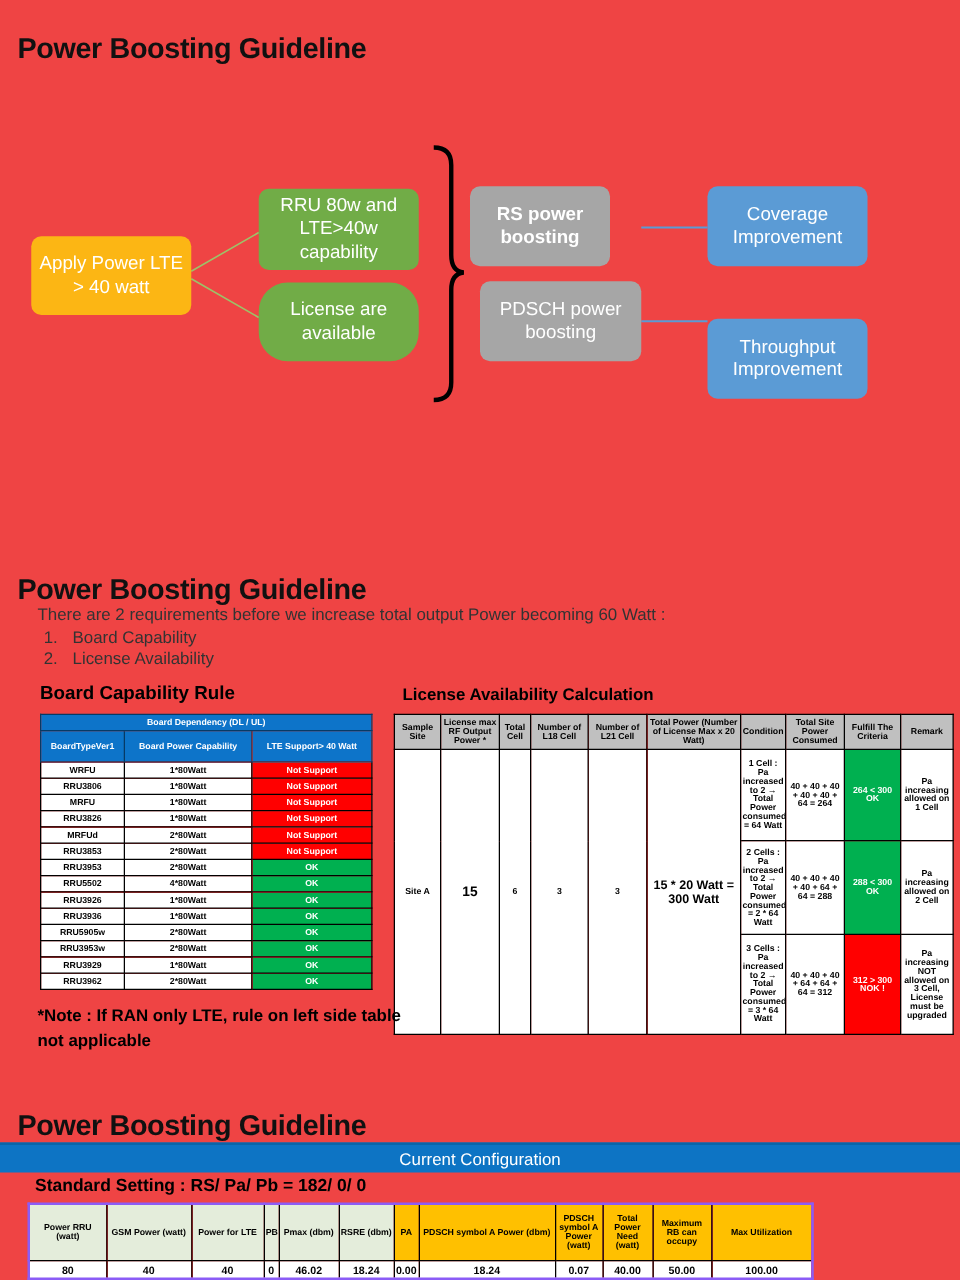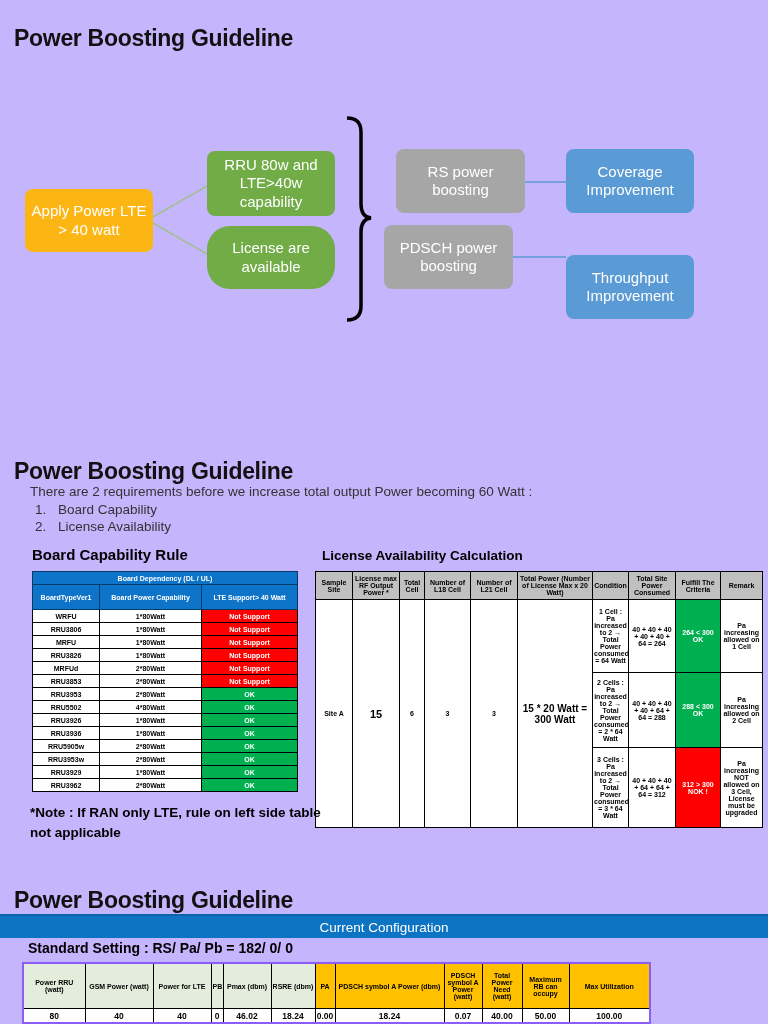--- a/index.html
+++ b/index.html
@@ -1,16 +1,16 @@
 <!DOCTYPE html>
 <html><head>
 <meta charset="utf-8">
 <style>
   html,body{margin:0;padding:0;background:#fff;}
-  .page{position:relative;width:768px;height:1024px;background:#c4b5fd;overflow:hidden;
+  .page{position:relative;width:768px;height:1024px;background:#ef4444;overflow:hidden;
         font-family:"Liberation Sans",sans-serif;color:#000;}
   .slide-title{position:absolute;left:14px;font-size:23px;font-weight:bold;color:#111;
                letter-spacing:-0.3px;white-space:nowrap;}
   
   .fbox{position:absolute;box-sizing:border-box;border-radius:8px;color:#fff;
         display:flex;align-items:center;justify-content:center;text-align:center;
         font-size:15px;line-height:1.22;padding:3px;}
   .f-yellow{background:#FCB614;}
   .f-green{background:#71AC47;}
   .f-gray{background:#A6A6A6;}
@@ -66,21 +66,21 @@
     <line x1="153" y1="217" x2="207" y2="186" stroke="#9DC268" stroke-width="1.3"></line>
     <line x1="153" y1="223" x2="207" y2="254" stroke="#9DC268" stroke-width="1.3"></line>
     <path d="M347 118 Q361 118 361 132 L361 204 Q361 217 371 218 Q361 219 361 232 L361 306 Q361 320 347 320" fill="none" stroke="#000" stroke-width="3.5"></path>
     <line x1="513" y1="182" x2="566" y2="182" stroke="#5B9BD5" stroke-width="1.5"></line>
     <line x1="513" y1="257" x2="566" y2="257" stroke="#5B9BD5" stroke-width="1.5"></line>
   </svg>
 
   <div class="fbox f-yellow" style="left:25px;top:189px;width:128px;height:63px;">Apply Power LTE &gt; 40 watt</div>
   <div class="fbox f-green" style="left:207px;top:151px;width:128px;height:65px;">RRU 80w and LTE&gt;40w capability</div>
   <div class="fbox f-green" style="left:207px;top:226px;width:128px;height:63px;border-radius:23px;">License are available</div>
-  <div class="fbox f-gray" style="left:396px;top:149px;width:129px;height:64px;">RS power boosting</div>
+  <div class="fbox f-gray" style="left:376px;top:149px;width:112px;height:64px;font-weight:bold;">RS power boosting</div>
   <div class="fbox f-blue" style="left:566px;top:149px;width:128px;height:64px;">Coverage Improvement</div>
   <div class="fbox f-gray" style="left:384px;top:225px;width:129px;height:64px;">PDSCH power boosting</div>
   <div class="fbox f-blue" style="left:566px;top:225px;width:128px;height:64px;margin-top:30px;">Throughput Improvement</div>
 
   <h1 class="slide-title" style="top:443px;">Power Boosting Guideline</h1>
 
   <div class="intro">
     <div>There are 2 requirements before we increase total output Power becoming 60 Watt :</div>
     <ol>
       <li>Board Capability</li>

